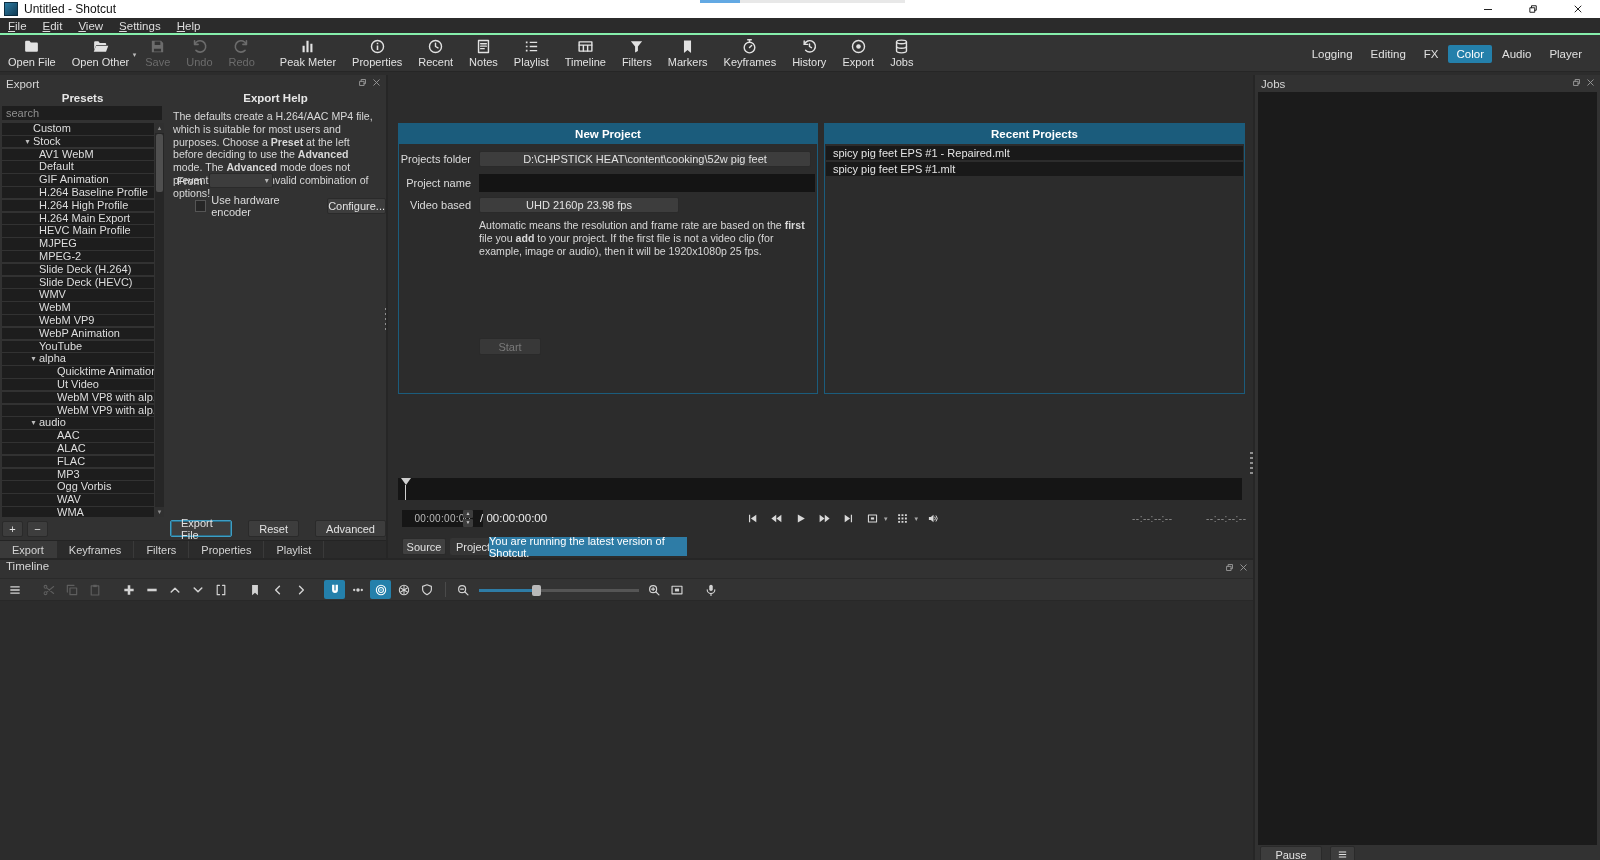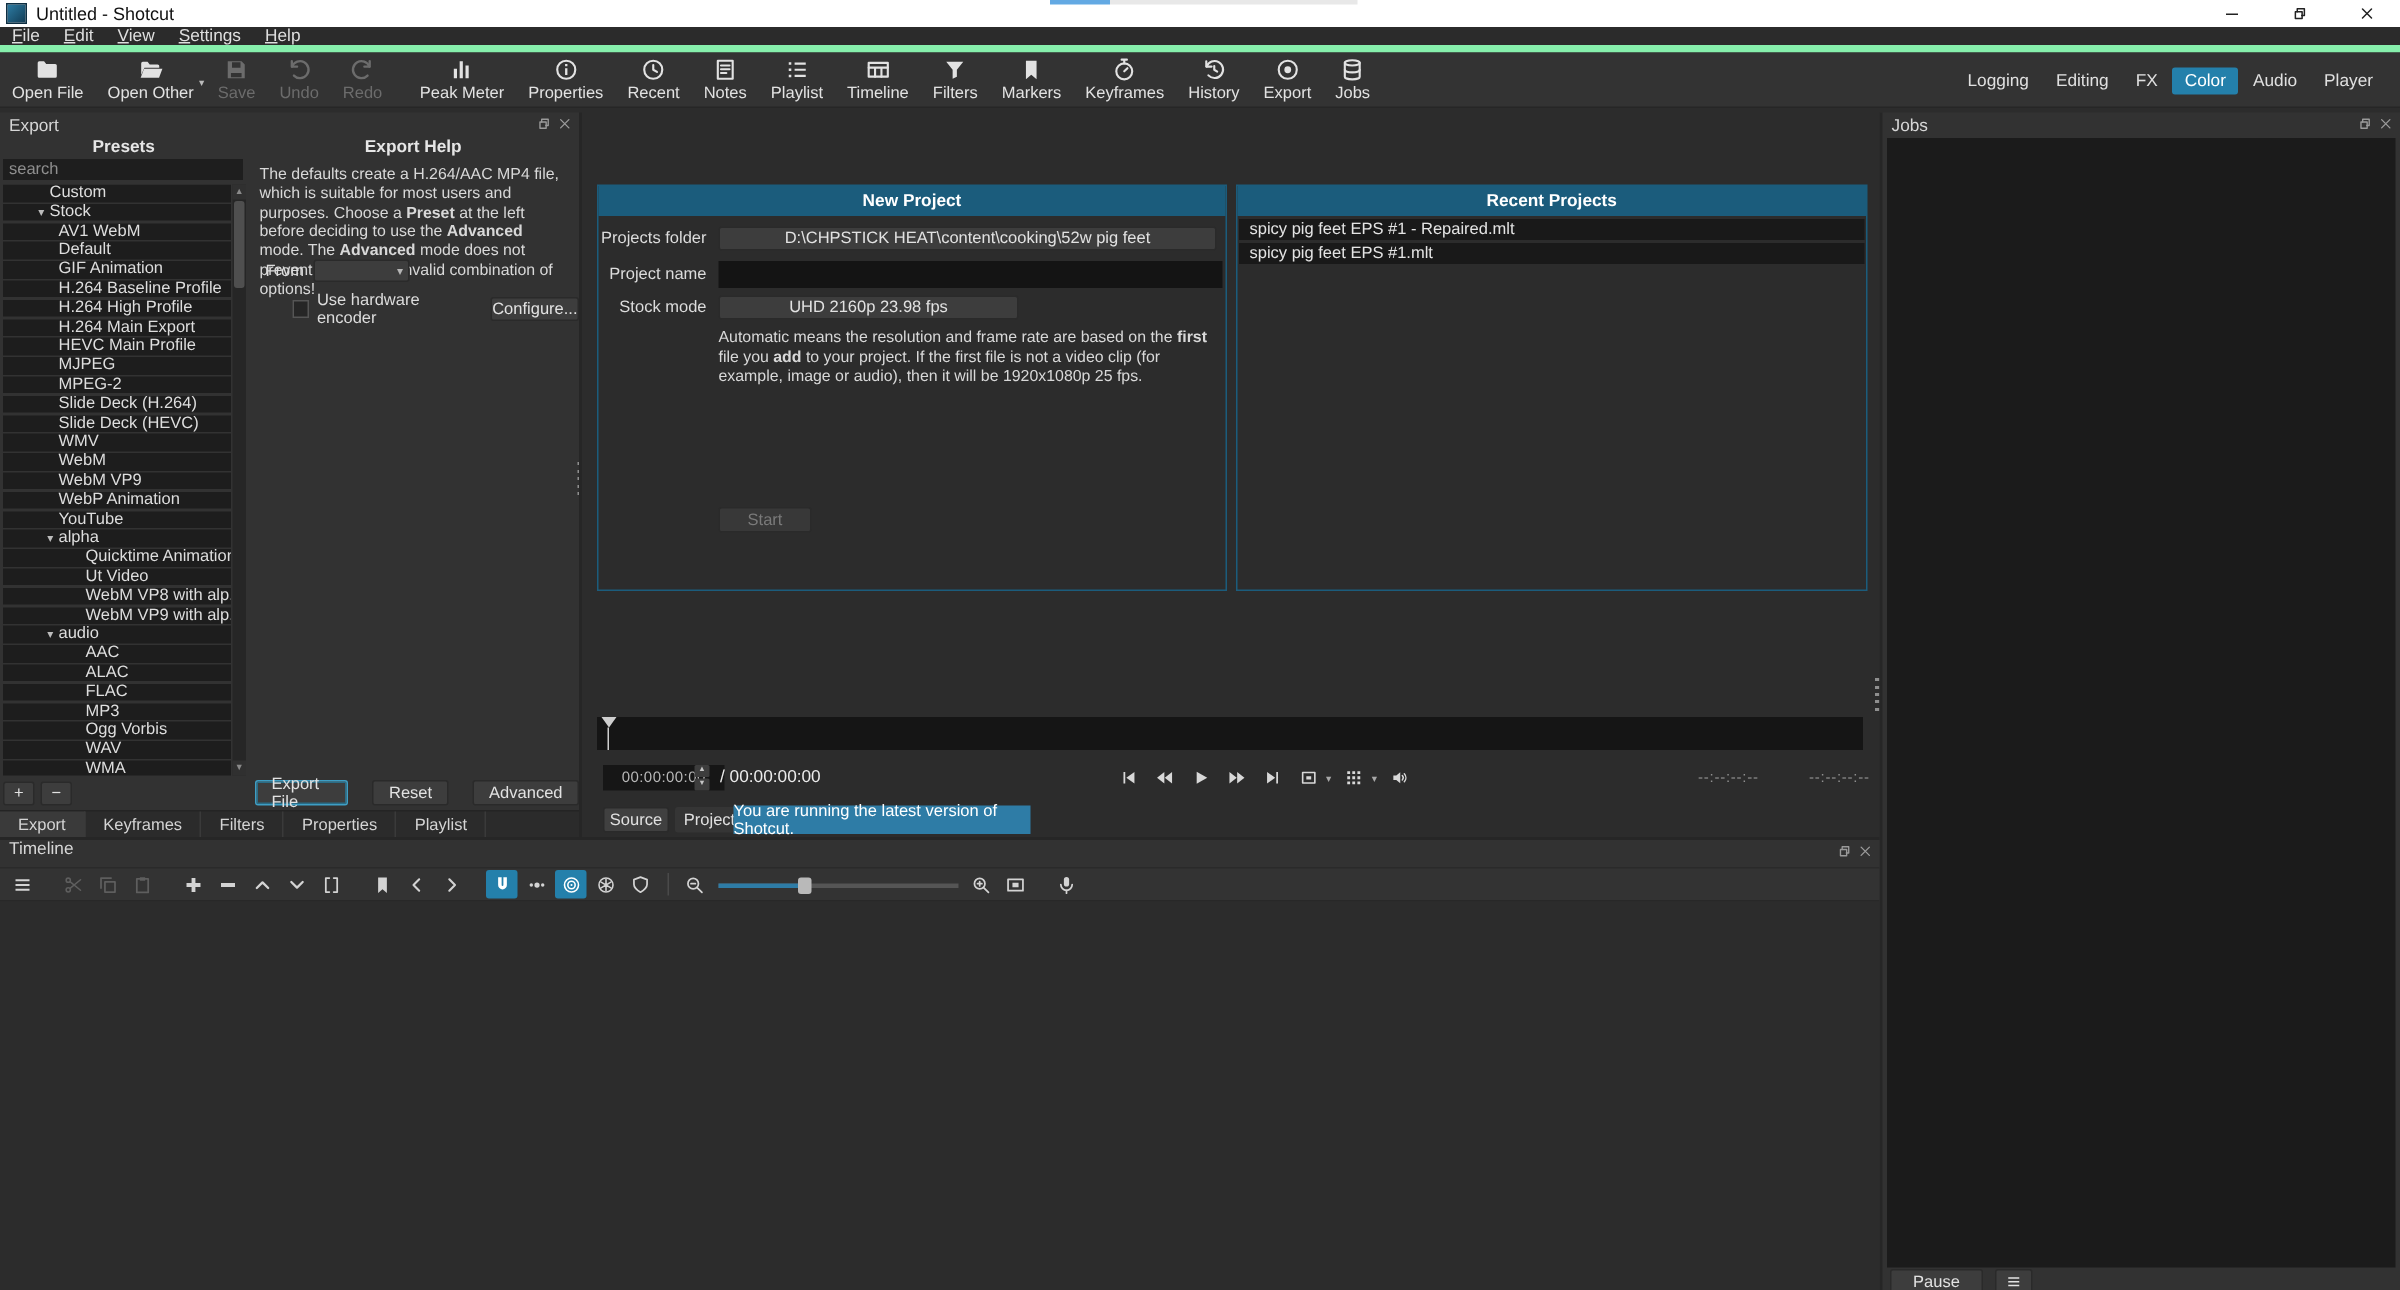--- a/index.html
+++ b/index.html
@@ -15,21 +15,21 @@
   .app-icon{width:12px;height:12px;margin:0 6px 0 4px;background:linear-gradient(135deg,#2d7ca3,#123c55);
             border:1px solid #0e2f42;}
   .win-title{font-size:12px;color:#111;}
   .tb-strip{position:absolute;top:0;height:3px;}
   .win-controls{position:absolute;right:0;top:0;height:18px;display:flex;}
   .wc{width:45px;height:18px;display:flex;align-items:center;justify-content:center;color:#222;}
   .wc .ic{width:12px;height:12px;}
 
   
   .menubar{position:absolute;left:0;top:18px;width:1600px;height:17px;background:#2b2b2b;
-           display:flex;align-items:center;border-bottom:5px solid #86efac;box-sizing:border-box;}
+           display:flex;align-items:center;border-bottom:2px solid #86efac;box-sizing:border-box;}
   .menu-item{display:inline-block;padding:1px 8px;font-size:11.5px;color:#dfdfdf;}
   .menu-item::first-letter{text-decoration:underline;}
 
   
   .toolbar{position:absolute;left:0;top:35px;width:1600px;height:37px;background:#333333;
            display:flex;align-items:center;border-bottom:1px solid #262626;box-sizing:border-box;}
   .tool-group{display:flex;align-items:stretch;height:100%;}
   .tool-btn{display:flex;flex-direction:column;align-items:center;justify-content:center;
             padding:1px 8px;color:#e2e2e2;position:relative;}
   .tool-btn .ic{width:17px;height:17px;margin-bottom:1px;}
@@ -581,21 +581,21 @@
     <div class="proj-head">New Project</div>
     <div class="fld-row" style="top:27px;">
       <span class="fld-lab">Projects folder</span>
       <span class="btn fld-btn" style="width:332px;">D:\CHPSTICK HEAT\content\cooking\52w pig feet</span>
     </div>
     <div class="fld-row" style="top:50px;">
       <span class="fld-lab">Project name</span>
       <input class="name-input" value="" style="">
     </div>
     <div class="fld-row" style="top:73px;">
-      <span class="fld-lab">Stock mode</span>
+      <span class="fld-lab">Video based</span>
       <span class="btn fld-btn" style="width:200px;">UHD 2160p 23.98 fps</span>
     </div>
     <div class="np-note"><span>Automatic means the resolution and frame rate are based on the </span><b>first</b><span> file you </span><b>add</b><span> to your project. If the first file is not a video clip (for example, image or audio), then it will be 1920x1080p 25 fps.</span></div>
     <span class="btn disabled start-btn">Start</span>
   </div>
 
   <div class="proj-box rp">
     <div class="proj-head">Recent Projects</div>
     <div class="rp-list">
         <div class="rp-item">spicy pig feet  EPS #1 - Repaired.mlt</div>

